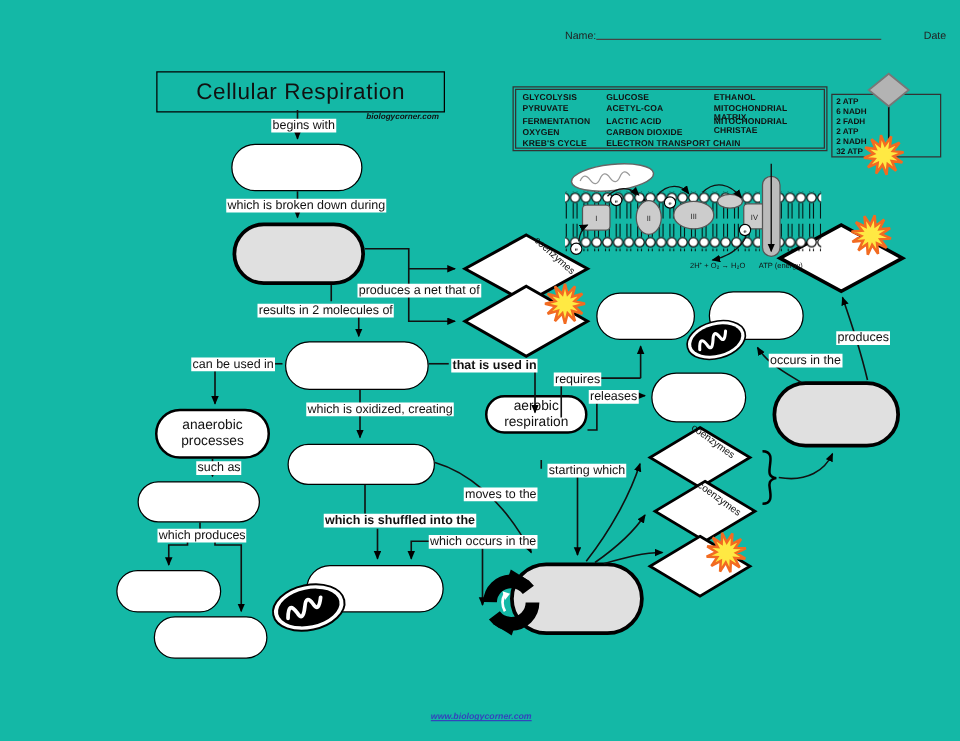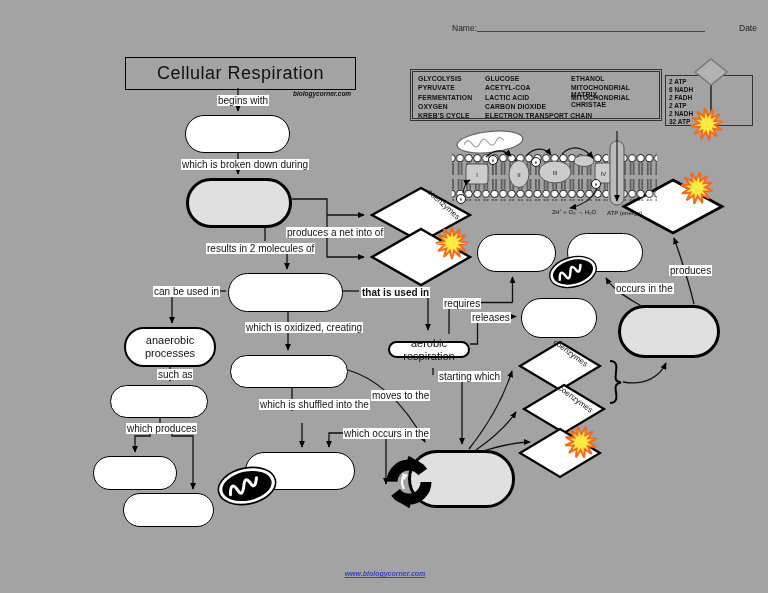--- a/index.html
+++ b/index.html
@@ -1,16 +1,16 @@
 <!DOCTYPE html>
 <html><head>
 <meta charset="utf-8">
 <style>
   html,body{margin:0;padding:0;background:#fff;}
-  .page{position:relative;width:768px;height:593px;background:#a3a3a3;overflow:hidden;
+  .page{position:relative;width:768px;height:593px;background:#14b8a6;overflow:hidden;
         font-family:"Liberation Sans",sans-serif;color:#111;}
   
   .hdr-lbl{position:absolute;font-size:8.5px;color:#222;white-space:nowrap;}
   .name-line{position:absolute;border-bottom:1px solid #444;}
   
   .title-box{position:absolute;left:125px;top:57px;width:229px;height:31px;border:1.6px solid #000;
              display:flex;align-items:center;justify-content:center;font-size:18px;letter-spacing:.5px;}
   .credit{position:absolute;left:293px;top:90px;font-size:6.5px;font-style:italic;font-weight:bold;}
   
   .wordbank{position:absolute;left:410px;top:69px;width:252px;height:52px;border:3px double #333;
@@ -79,21 +79,21 @@
   <div class="node gray" style="left:186px;top:178px;width:106px;height:50px;border-radius:25px;"></div>
   <div class="node" style="left:228px;top:273px;width:115px;height:39px;border-radius:19.5px;"></div>
   <div class="node bold" style="left:124px;top:327px;width:92px;height:40px;border-radius:20px;">
     <div class="ntext">anaerobic processes</div>
   </div>
   <div class="node" style="left:110px;top:385px;width:98px;height:33px;border-radius:16.5px;"></div>
   <div class="node" style="left:93px;top:456px;width:84px;height:34px;border-radius:17px;"></div>
   <div class="node" style="left:123px;top:493px;width:91px;height:34px;border-radius:17px;"></div>
   <div class="node" style="left:230px;top:355px;width:118px;height:33px;border-radius:16.5px;"></div>
   <div class="node" style="left:245px;top:452px;width:110px;height:38px;border-radius:19px;"></div>
-  <div class="node bold" style="left:388px;top:341px;width:82px;height:17px;border-radius:16.5px;">
+  <div class="node bold" style="left:388px;top:316px;width:82px;height:31px;border-radius:16.5px;">
     <div class="ntext">aerobic respiration</div>
   </div>
   <div class="node" style="left:477px;top:234px;width:79px;height:38px;border-radius:19px;"></div>
   <div class="node" style="left:567px;top:233px;width:76px;height:39px;border-radius:19.5px;"></div>
   <div class="node" style="left:521px;top:298px;width:76px;height:40px;border-radius:20px;"></div>
   <div class="node gray" style="left:618px;top:305px;width:102px;height:53px;border-radius:26.5px;"></div>
   <div class="node gray" style="left:408px;top:450px;width:107px;height:58px;border-radius:29px;"></div>
 
   <svg id="overlay" width="768" height="593" viewBox="0 0 768 593">
     <defs>
@@ -230,32 +230,32 @@
       <circle r="17" fill="none" stroke="#000" stroke-width="11" stroke-dasharray="42 11.4"></circle>
       <path d="M-4,-26 L12,-19 L-7,-10 Z" fill="#000" transform="rotate(8)"></path>
       <path d="M-4,-26 L12,-19 L-7,-10 Z" fill="#000" transform="rotate(188)"></path>
       <path d="M-5,7 Q-9,0 -5,-7" stroke="#fff" stroke-width="2.2" fill="none"></path>
       <path d="M-7,-9 L-1,-7 L-5,-2 Z" fill="#fff"></path>
     </g>
   </svg>
 
   <div class="lbl" style="left:217px;top:95px;">begins with</div>
   <div class="lbl" style="left:181px;top:159px;">which is broken down during</div>
-  <div class="lbl" style="left:286px;top:227px;">produces a net into of</div>
+  <div class="lbl" style="left:286px;top:227px;">produces a net that of</div>
   <div class="lbl" style="left:206px;top:243px;">results in 2 molecules of</div>
   <div class="lbl" style="left:153px;top:286px;">can be used in</div>
   <div class="lbl" style="left:361px;top:287px;font-weight:bold;">that is used in</div>
   <div class="lbl" style="left:245px;top:322px;">which is oxidized, creating</div>
   <div class="lbl" style="left:157px;top:369px;text-align:center;">such as</div>
   <div class="lbl" style="left:126px;top:423px;">which produces</div>
   <div class="lbl" style="left:443px;top:298px;">requires</div>
   <div class="lbl" style="left:471px;top:312px;">releases</div>
   <div class="lbl" style="left:438px;top:371px;">starting which</div>
   <div class="lbl" style="left:371px;top:390px;">moves to the</div>
-  <div class="lbl" style="left:259px;top:399px;">which is shuffled into the</div>
+  <div class="lbl" style="left:259px;top:411px;font-weight:bold;">which is shuffled into the</div>
   <div class="lbl" style="left:343px;top:428px;">which occurs in the</div>
   <div class="lbl" style="left:615px;top:283px;">occurs in the</div>
   <div class="lbl" style="left:669px;top:265px;">produces</div>
   <div class="lbl rot" style="left:431px;top:187px;transform:rotate(42deg);transform-origin:left top;">coenzymes</div>
   <div class="lbl rot" style="left:556px;top:337px;transform:rotate(36deg);transform-origin:left top;">coenzymes</div>
   <div class="lbl rot" style="left:561px;top:383px;transform:rotate(36deg);transform-origin:left top;">coenzymes</div>
 
   <div class="tiny" style="left:552px;top:208px;">2H⁺ + O₂ → H₂O</div>
   <div class="tiny" style="left:607px;top:210px;">ATP (energy)</div>
 

